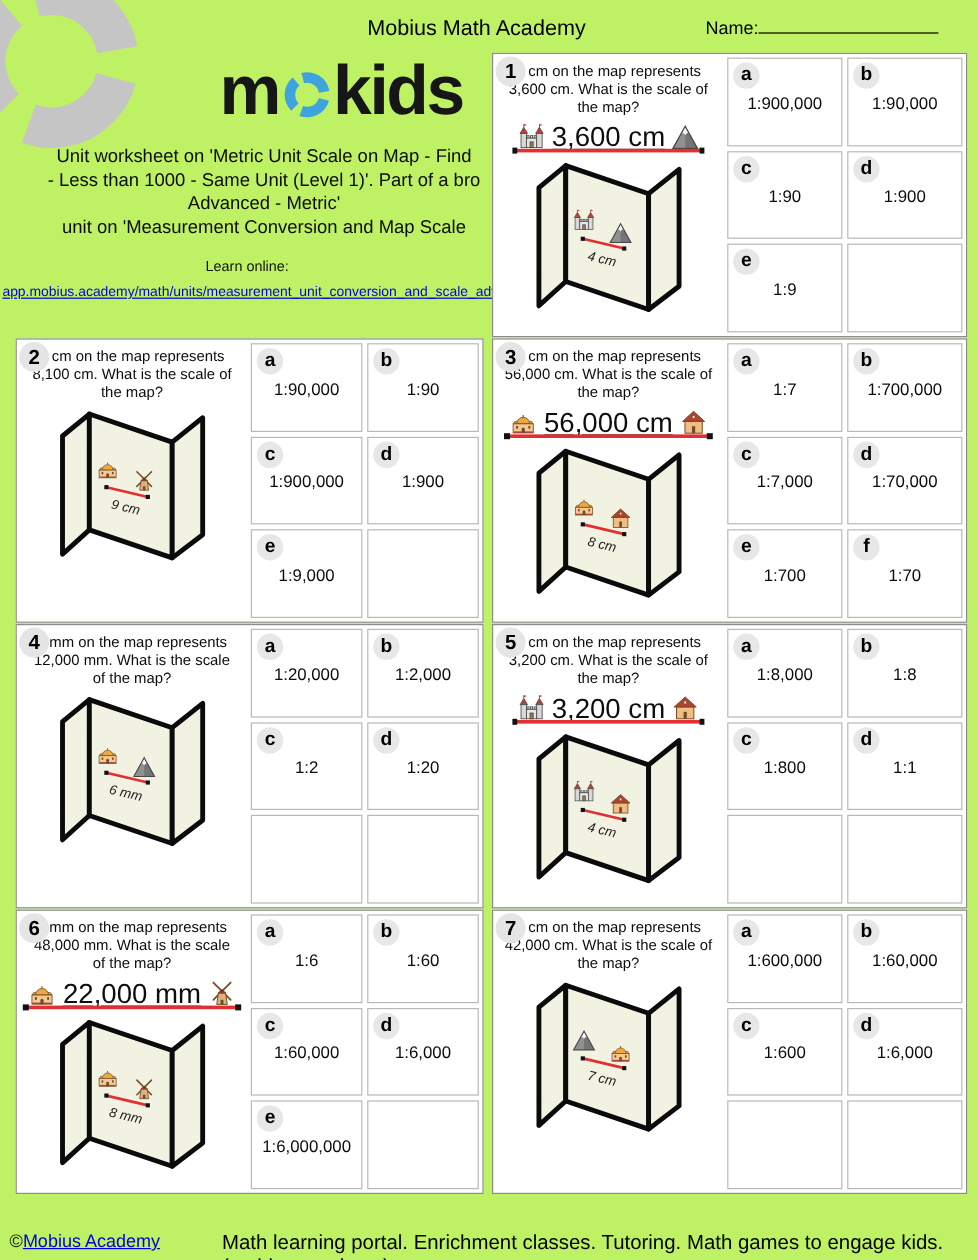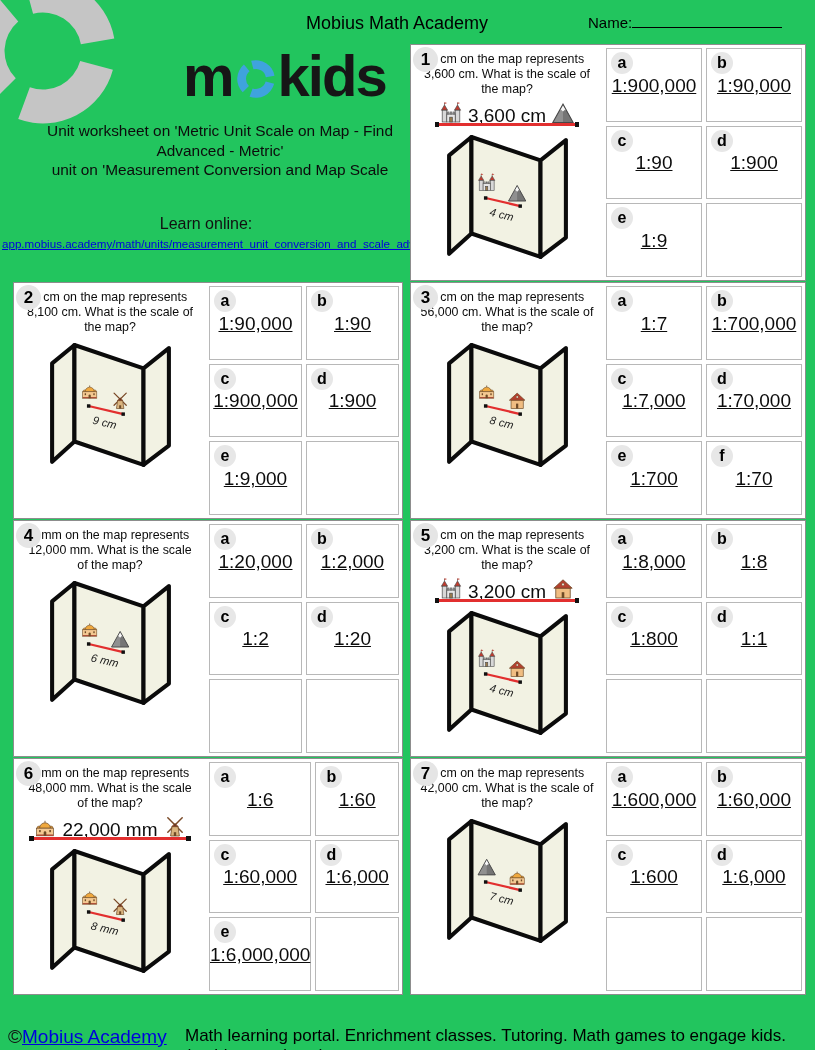--- a/index.html
+++ b/index.html
@@ -1,59 +1,59 @@
 <!DOCTYPE html>
 <html><head>
 <meta charset="utf-8">
 <style>
   html,body{margin:0;padding:0;background:#fff;}
-  #page{position:relative;width:815px;height:1050px;background:#22c55e;overflow:hidden;
+  #page{position:relative;width:815px;height:1050px;background:#bef264;overflow:hidden;
         font-family:"Liberation Sans",sans-serif;color:#111;}
 
   .watermark{position:absolute;left:-34px;top:-26px;width:154px;height:154px;color:#c5c5c5;z-index:0;}
 
   .title{position:absolute;left:306px;top:13px;font-size:18px;color:#000;z-index:3;}
   .namebox{position:absolute;left:588px;top:13px;font-size:15px;color:#000;z-index:3;white-space:nowrap;}
   .nameline{display:inline-block;width:150px;height:14px;border-bottom:1.7px solid #000;}
 
   .logo{position:absolute;left:183px;top:52px;display:flex;align-items:flex-end;z-index:1;
         font-weight:bold;font-size:58px;letter-spacing:-2px;color:#161616;line-height:0.82;}
   .logoswirl{width:40px;height:40px;margin:0 2px 1px 3px;color:#3fa3dd;}
 
   .intro{position:absolute;left:2px;top:121px;width:436px;text-align:center;
          font-size:15.4px;line-height:1.27;color:#0c0c0c;z-index:1;}
   .it{}
-  .learn{position:absolute;left:0;top:215px;width:412px;text-align:center;font-size:16px;z-index:1;}
+  .learn{position:absolute;left:0;top:215px;width:412px;text-align:center;font-size:12px;z-index:1;}
   .applinkrow{position:absolute;left:2px;top:237px;width:436px;text-align:center;font-size:11.6px;z-index:1;white-space:nowrap;}
   a.link{color:#0000dd;text-decoration:underline;cursor:pointer;}
 
   .card{position:absolute;background:#fff;border:1.5px solid #8d8d8d;display:flex;z-index:2;box-sizing:border-box;}
   .qzone{width:192px;flex:0 0 auto;position:relative;}
   .numbadge{position:absolute;top:2px;left:2px;width:25px;height:25px;border-radius:50%;background:#e5e5e5;
             font-weight:bold;font-size:17px;color:#000;display:flex;align-items:center;justify-content:center;}
   .qtext{margin:7px auto 0;width:176px;text-align:center;font-size:12.4px;line-height:1.2;color:#0c0c0c;}
   .scalerow{position:relative;width:fit-content;margin:4px auto 0;display:flex;align-items:flex-end;gap:3px;}
   .scalerow::after{content:"";position:absolute;left:-2px;right:-2px;bottom:1px;height:2.6px;background:#e22f2f;}
   .dot{position:absolute;bottom:0px;width:4.5px;height:4.5px;background:#111;z-index:1;}
   .dl{left:-4px;}  .dr{right:-4px;}
   .lic{width:24px;height:24px;margin-bottom:2px;}
-  .scaletext{font-size:19px;color:#0d0d0d;padding:0 2px;white-space:nowrap;text-decoration:underline;}
+  .scaletext{font-size:23px;color:#0d0d0d;padding:0 2px;white-space:nowrap;text-decoration:underline;}
   .map{display:block;margin:7px auto 0;width:123px;height:130px;}
   .panel{fill:#f2f2e3;stroke:#0b0b0b;stroke-width:4;stroke-linejoin:round;}
   .measure{stroke:#e22f2f;stroke-width:2.2;}
   .maplabel{font-style:italic;font-size:11px;fill:#1d1d1d;text-anchor:middle;
             font-family:"Liberation Sans",sans-serif;}
 
   .agrid{flex:1;display:grid;grid-template-columns:1fr 1fr;grid-template-rows:1fr 1fr 1fr;gap:4px;padding:3px;}
   .acell{border:1.5px solid #b8b8b8;position:relative;display:flex;align-items:center;justify-content:center;background:#fff;}
   .abadge{position:absolute;top:3px;left:4px;width:22px;height:22px;border-radius:50%;background:#e7e7e7;
           font-weight:bold;font-size:16px;color:#000;display:flex;align-items:center;justify-content:center;}
-  .aval{font-size:19px;color:#0c0c0c;padding-top:2px;text-decoration:underline;}
-
-  .footer-copy{position:absolute;left:8px;top:1026px;font-size:19px;z-index:1;}
+  .aval{font-size:14px;color:#0c0c0c;padding-top:2px;}
+
+  .footer-copy{position:absolute;left:8px;top:1026px;font-size:15px;z-index:1;}
   .tagline{position:absolute;left:185px;top:1026px;font-size:17px;color:#000;z-index:1;}
 </style>
 </head>
 <body>
 
 <svg width="0" height="0" style="position:absolute" aria-hidden="true">
   <defs>
     <symbol id="i-castle" viewBox="0 0 24 24">
       <line x1="5.5" y1="4" x2="5.5" y2="1.6" stroke="#4a4a4a" stroke-width="0.7"></line>
       <polygon points="5.5,1.2 8.1,2.1 5.5,3" fill="#c23b2e"></polygon>
@@ -127,20 +127,21 @@
   <div class="logo">
       <span>m</span>
       <svg class="logoswirl" viewBox="0 0 200 200">
         <use href="#i-swirl"></use>
       </svg>
       <span>kids</span>
     </div>
 
   <div class="intro" id="intro-lines">
       <div><span>Unit worksheet on </span><span class="it">'Metric Unit Scale on Map - Find</span></div>
+      <div><span class="it">- Less than 1000 - Same Unit (Level 1)'</span><span>. Part of a bro</span></div>
       <div><span class="it">Advanced - Metric'</span></div>
       <div><span>unit on </span><span class="it">'Measurement Conversion and Map Scale</span></div>
     </div>
 
   <div class="learn">Learn online:</div>
 
   <div class="applinkrow">
     <a class="link" href="#">app.mobius.academy/math/units/measurement_unit_conversion_and_scale_advance</a>
   </div>
 
@@ -233,20 +234,31 @@
         <span class="abadge">e</span>
         <span class="aval">1:9,000</span>
       </div>
           <div class="acell"></div>
         </div>
       </div>
       <div class="card" style="left: 410px; top: 282px; width: 396px; height: 237px;">
   <div class="qzone">
     <div class="numbadge">3</div>
     <div class="qtext">8 cm on the map represents 56,000 cm. What is the scale of the map?</div>
+    <div class="scalerow">
+      <svg class="lic" viewBox="0 0 24 24">
+              <use href="#i-mosque"></use>
+            </svg>
+      <span class="scaletext">56,000 cm</span>
+      <svg class="lic" viewBox="0 0 24 24">
+              <use href="#i-house"></use>
+            </svg>
+      <span class="dot dl"></span>
+      <span class="dot dr"></span>
+    </div>
     <svg class="map" viewBox="-3 -3 121 128">
       <polygon class="panel" points="0,18 22,0 22,95 0,115"></polygon>
       <polygon class="panel" points="22,0 90,23 90,118 22,95"></polygon>
       <polygon class="panel" points="90,23 115,3 115,99 90,118"></polygon>
       <line class="measure" x1="36" y1="60" x2="70" y2="68"></line>
       <rect x="34.3" y="58.3" width="3.4" height="3.4" fill="#111"></rect>
       <rect x="68.3" y="66.3" width="3.4" height="3.4" fill="#111"></rect>
       <use href="#i-mosque" x="27" y="35" width="20" height="20"></use>
       <use href="#i-house" x="57" y="45" width="20" height="20"></use>
       <text class="maplabel" transform="translate(51,80) rotate(13)">8 cm</text>

